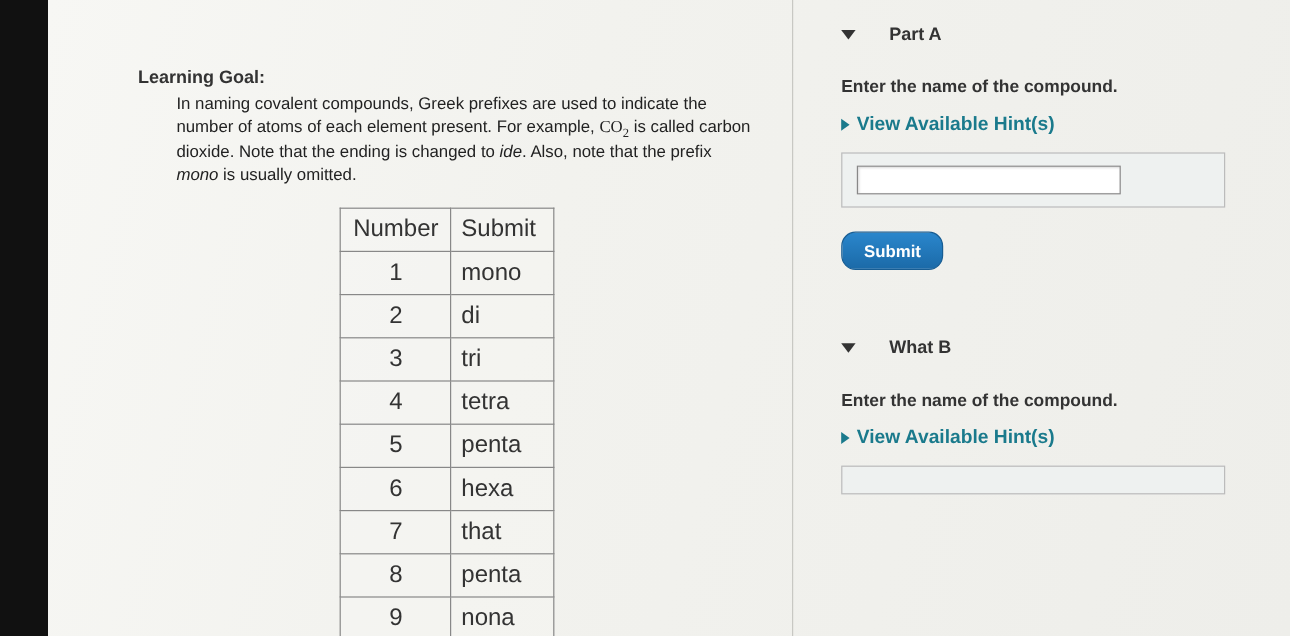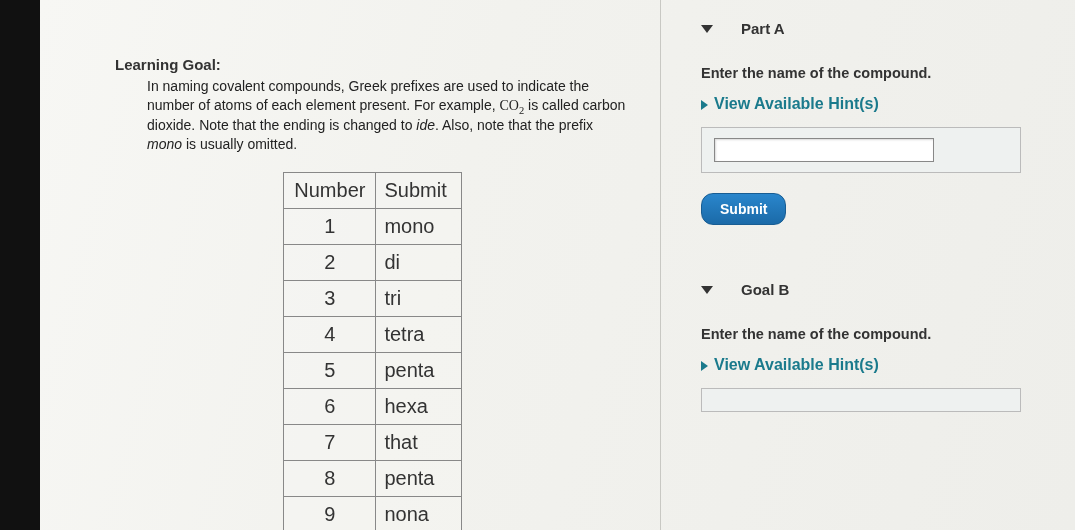--- a/index.html
+++ b/index.html
@@ -203,21 +203,21 @@
       </div>
       <div class="answer-frame">
         <input class="answer-input" type="text" value="" style="">
       </div>
       <button class="submit-btn">Submit</button>
     </div>
 
     <div class="part-block">
       <div class="part-header">
         <span class="tri-down"></span>
-        <span>Goal B</span>
+        <span>What B</span>
       </div>
 
       <div class="instr">Enter the name of the compound.</div>
       <div class="hints">
         <span class="tri-right"></span><span>View Available Hint(s)</span>
       </div>
       <div class="answer-frame mini"></div>
     </div>
 
   </div>

